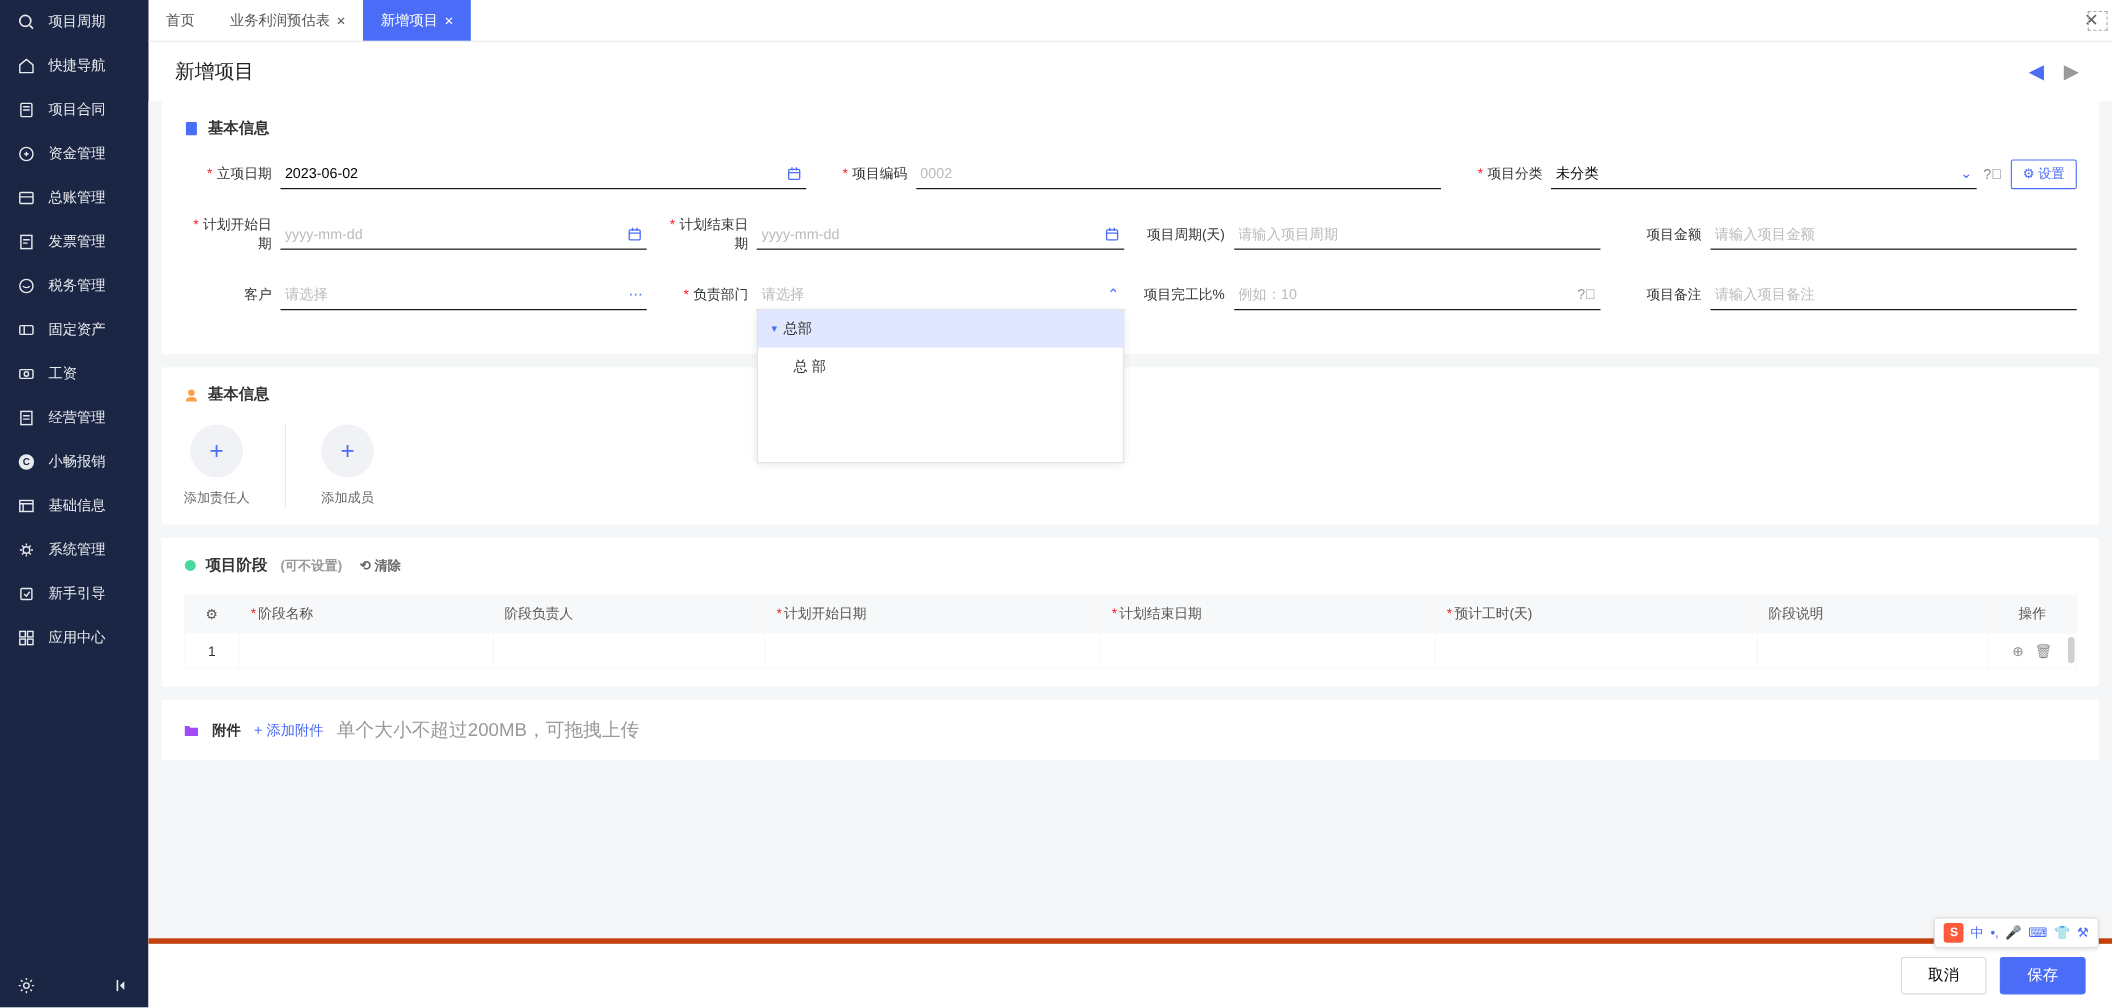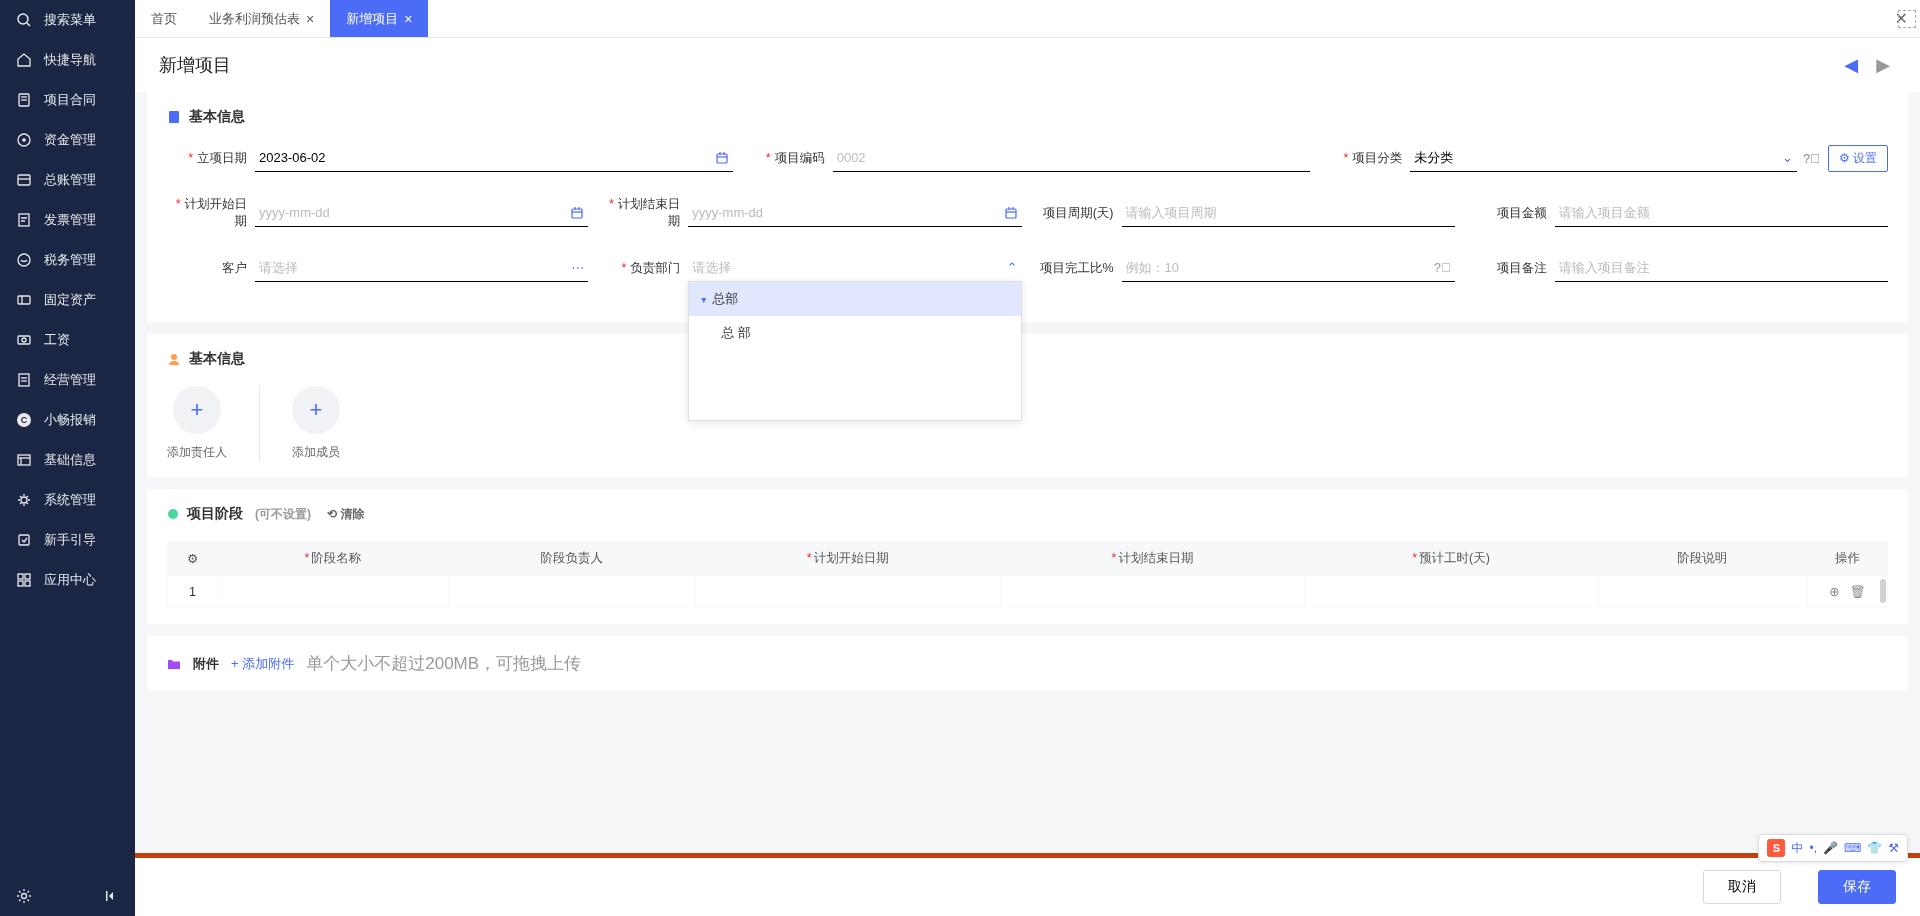--- a/index.html
+++ b/index.html
@@ -61,38 +61,38 @@
     
     .members { display: flex; gap: 32px; }
     .member-add { display: flex; flex-direction: column; align-items: center; gap: 10px; }
     .member-add-btn { width: 48px; height: 48px; border-radius: 50%; background: #f0f2f5; display: flex; align-items: center; justify-content: center; cursor: pointer; color: #4a6cf7; font-size: 22px; }
     .member-add-label { font-size: 12px; color: #666; }
     .member-sep { width: 1px; background: #e8e8e8; align-self: stretch; }
     
     
     .stage-table { width: 100%; border-collapse: collapse; font-size: 12.5px; position: relative; }
     .stage-table th, .stage-table td { border: 1px solid #f8f8f8; padding: 8px 10px; text-align: left; background: #fff; }
-    .stage-table th { background: #f7f8fa; font-weight: normal; color: #555; text-align: center; }
+    .stage-table th { background: #f7f8fa; font-weight: normal; color: #555; }
     .stage-table th.center, .stage-table td.center { text-align: center; }
     .stage-table .req::before { content: "*"; color: #f5222d; margin-right: 2px; }
     .col-gear { width: 50px; }
     .col-op { width: 80px; }
     .row-actions { display: flex; gap: 10px; justify-content: center; color: #888; }
     .row-action { cursor: pointer; }
     .table-scroll { position: absolute; right: 2px; top: 38px; bottom: 0; width: 6px; background: #d0d0d0; border-radius: 3px; height: 24px; }
     
     
     .attach-row { display: flex; align-items: center; gap: 12px; }
     .attach-add { color: #4a6cf7; cursor: pointer; font-size: 13px; }
     .attach-hint { color: #999; font-size: 17px; }
     
     
     .footer { background: #fff; padding: 12px 24px; display: flex; justify-content: flex-end; gap: 12px; border-top: 5px solid #c2410c; }
     .btn { padding: 7px 24px; border-radius: 3px; cursor: pointer; font-size: 14px; border: 1px solid #d9d9d9; background: #fff; }
-    .btn-primary { background: #4a6cf7; color: #fff; border-color: #4a6cf7; margin-left: 25px; }
+    .btn-primary { background: #4a6cf7; color: #fff; border-color: #4a6cf7; }
     
     
     .ime-bar { position: fixed; right: 12px; bottom: 54px; display: flex; align-items: center; gap: 6px; background: #fff; padding: 4px 8px; border: 1px solid #ddd; border-radius: 4px; box-shadow: 0 1px 4px rgba(0,0,0,0.1); font-size: 12px; }
     .ime-logo { width: 18px; height: 18px; background: #ff5a3c; border-radius: 3px; display: flex; align-items: center; justify-content: center; color: #fff; font-weight: bold; font-size: 11px; }
     .ime-icon { color: #4a6cf7; cursor: pointer; }
     
     
     .fullscreen-icon { position: absolute; right: 4px; top: 10px; cursor: pointer; color: #666; width: 18px; height: 18px; border: 1px solid #aaa; border-style: dashed; }
     
     svg { display: block; }
@@ -103,21 +103,21 @@
 <div class="app">
 
   <div class="sidebar">
     <div class="sidebar-item">
       <span class="sidebar-icon">
         <svg width="16" height="16" viewBox="0 0 16 16" fill="none" stroke="currentColor" stroke-width="1.5">
             <circle cx="7" cy="7" r="5"></circle>
             <line x1="11" y1="11" x2="14" y2="14"></line>
           </svg>
       </span>
-      <span>搜索菜单</span>
+      <span>项目周期</span>
     </div>
     <div class="sidebar-item">
       <span class="sidebar-icon">
           <svg width="16" height="16" viewBox="0 0 16 16" fill="none" stroke="currentColor" stroke-width="1.3">
             <path d="M2 7l6-5 6 5v7H2z"></path>
           </svg>
         </span>
       <span>快捷导航</span>
     </div>
     <div class="sidebar-item">

